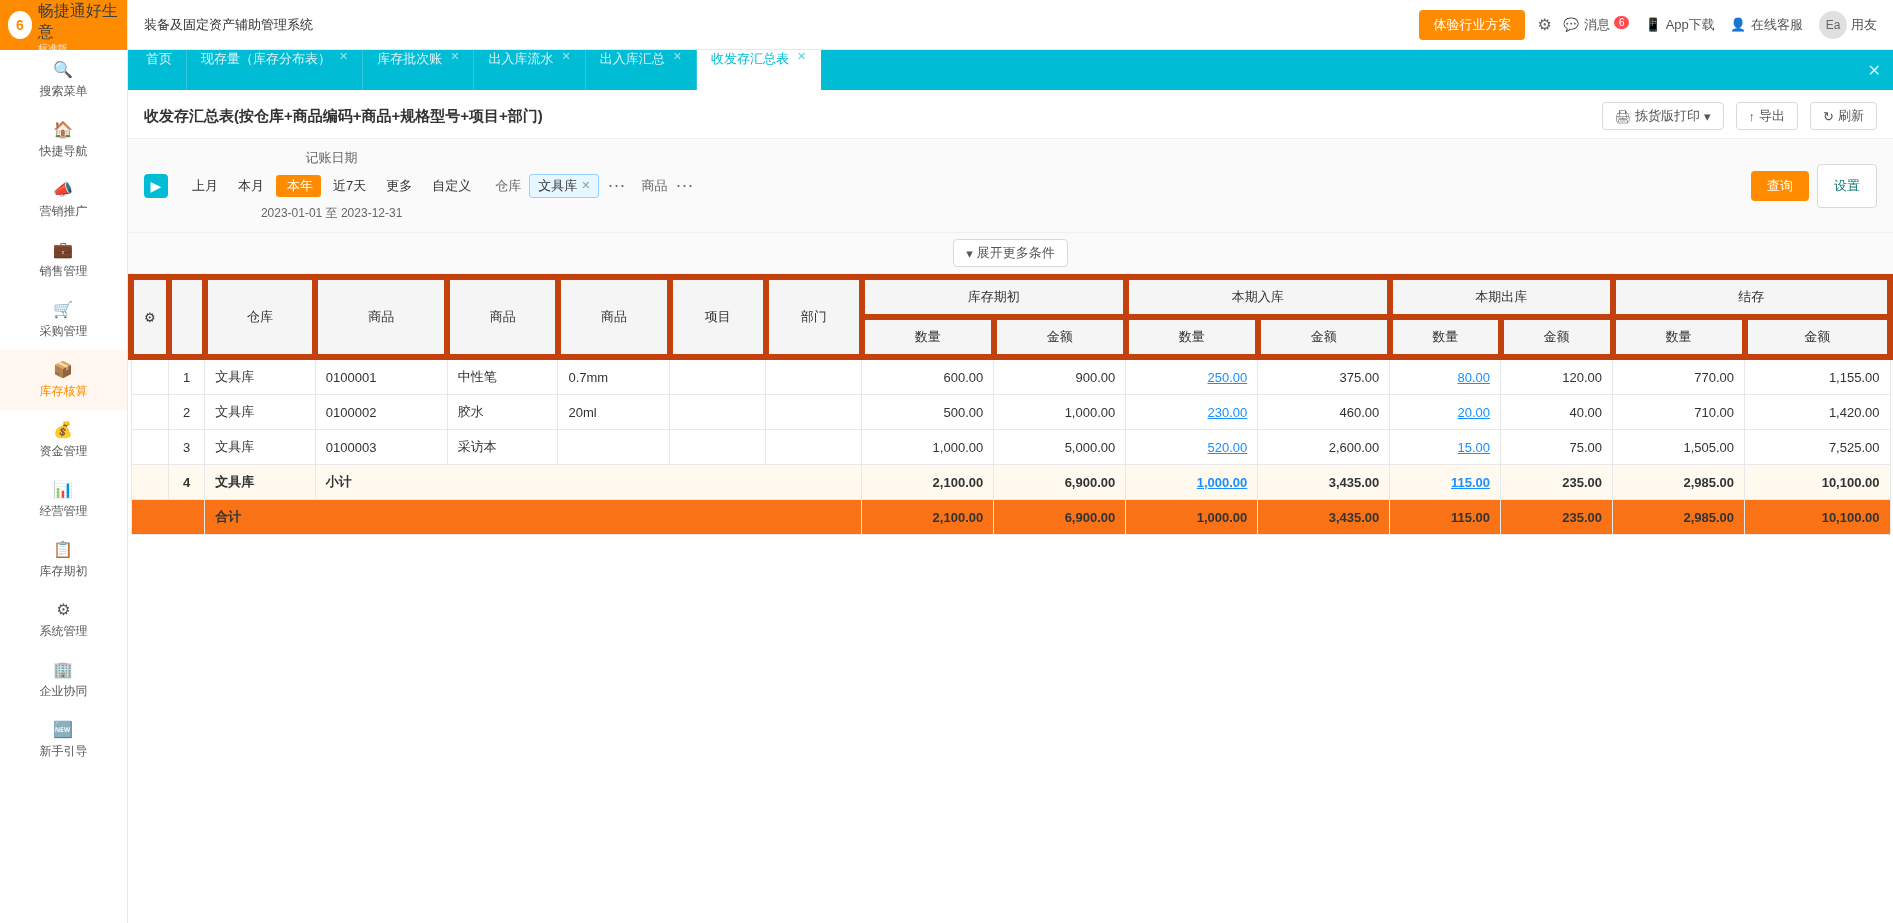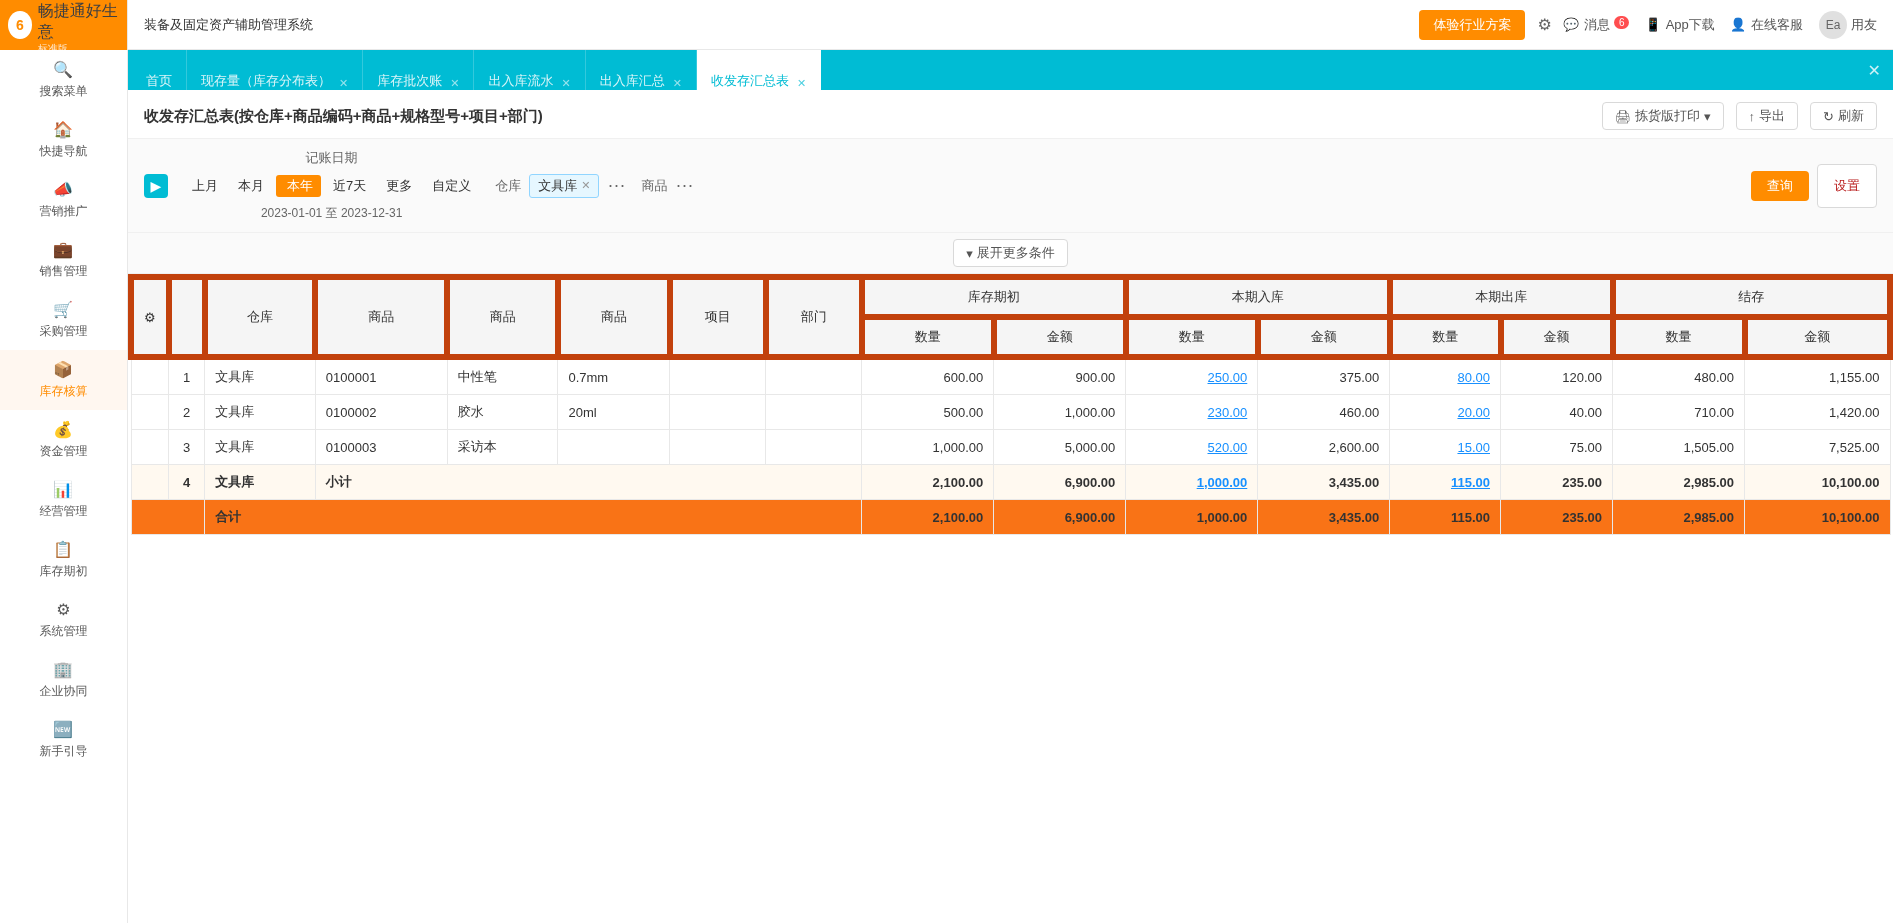--- a/index.html
+++ b/index.html
@@ -115,21 +115,21 @@
     
     .tabbar {
       background: #00bcd4;
       display: flex;
       align-items: center;
       height: 40px;
       flex-shrink: 0;
       padding: 0 4px;
     }
     .tab {
-      display: flex; align-items: flex-end; gap: 4px;
+      display: flex; align-items: flex-start; gap: 4px;
       padding: 0 14px;
       height: 40px;
       cursor: pointer;
       color: rgba(255,255,255,0.85);
       font-size: 13px;
       border-right: 1px solid rgba(255,255,255,0.2);
       white-space: nowrap;
     }
     .tab.active {
       background: #fff;
@@ -269,21 +269,21 @@
       font-size: 13px;
       margin-left: 45px;
     }
     .btn-settings {
       background: #fff;
       border: 1px solid #d9d9d9;
       padding: 12px 16px;
       border-radius: 4px;
       cursor: pointer;
       font-size: 13px;
-      color: #b91c1c;
+      color: #0f766e;
     }
     .btn-expand {
       border: 1px solid #d9d9d9;
       background: #fff;
       padding: 4px 12px;
       border-radius: 4px;
       cursor: pointer;
       font-size: 13px;
       color: #555;
       display: flex; align-items: center; gap: 4px;
@@ -580,21 +580,21 @@
       <td class="left">中性笔</td>
       <td class="left">0.7mm</td>
       <td></td>
       <td></td>
       <td class="right">600.00</td>
       <td class="right">900.00</td>
       <td class="right"><span class="link-style">250.00</span></td>
       <td class="right">375.00</td>
       <td class="right"><span class="link-style">80.00</span></td>
       <td class="right">120.00</td>
-      <td class="right">480.00</td>
+      <td class="right">770.00</td>
       <td class="right">1,155.00</td>
     </tr>
             <tr>
       <td></td>
       <td>2</td>
       <td class="left">文具库</td>
       <td class="left">0100002</td>
       <td class="left">胶水</td>
       <td class="left">20ml</td>
       <td></td>

